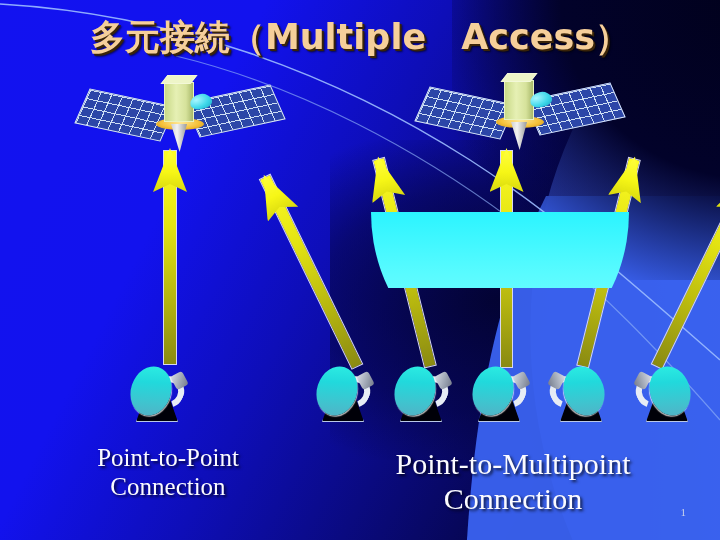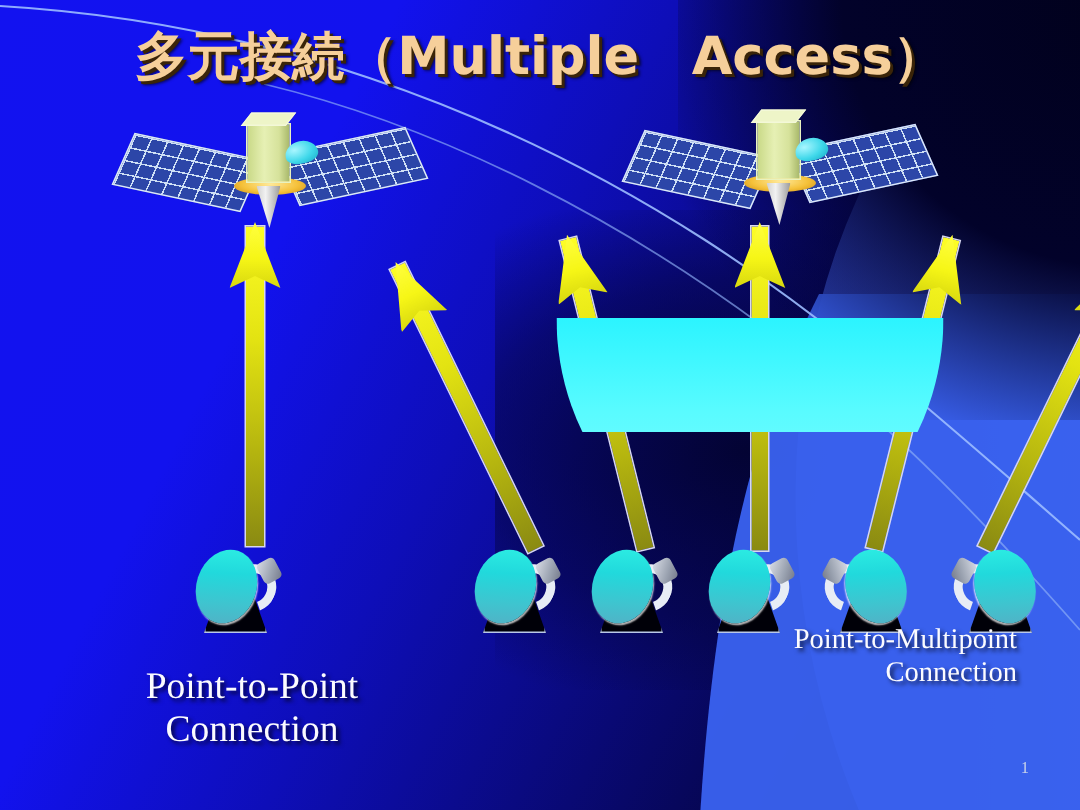--- a/index.html
+++ b/index.html
@@ -258,21 +258,21 @@
   
   .caption {
     position: absolute;
     text-align: center;
     font-family: "Liberation Serif", serif;
     color: #fbfbff;
     text-shadow: 2px 2px 3px rgba(0,0,0,0.75);
     line-height: 1.16;
   }
   .caption.left  { left: 18px;  top: 443px; width: 300px; font-size: 25px; }
-  .caption.right { left: 348px; top: 416px; width: 330px; font-size: 19px; text-align: right; }
+  .caption.right { left: 348px; top: 447px; width: 330px; font-size: 30px; }
   .page-num {
     position: absolute;
     right: 66px;
     bottom: 22px;
     font-family: "Liberation Serif", serif;
     font-size: 11px;
     color: #c8d2ea;
   }
 </style>
 </head>

